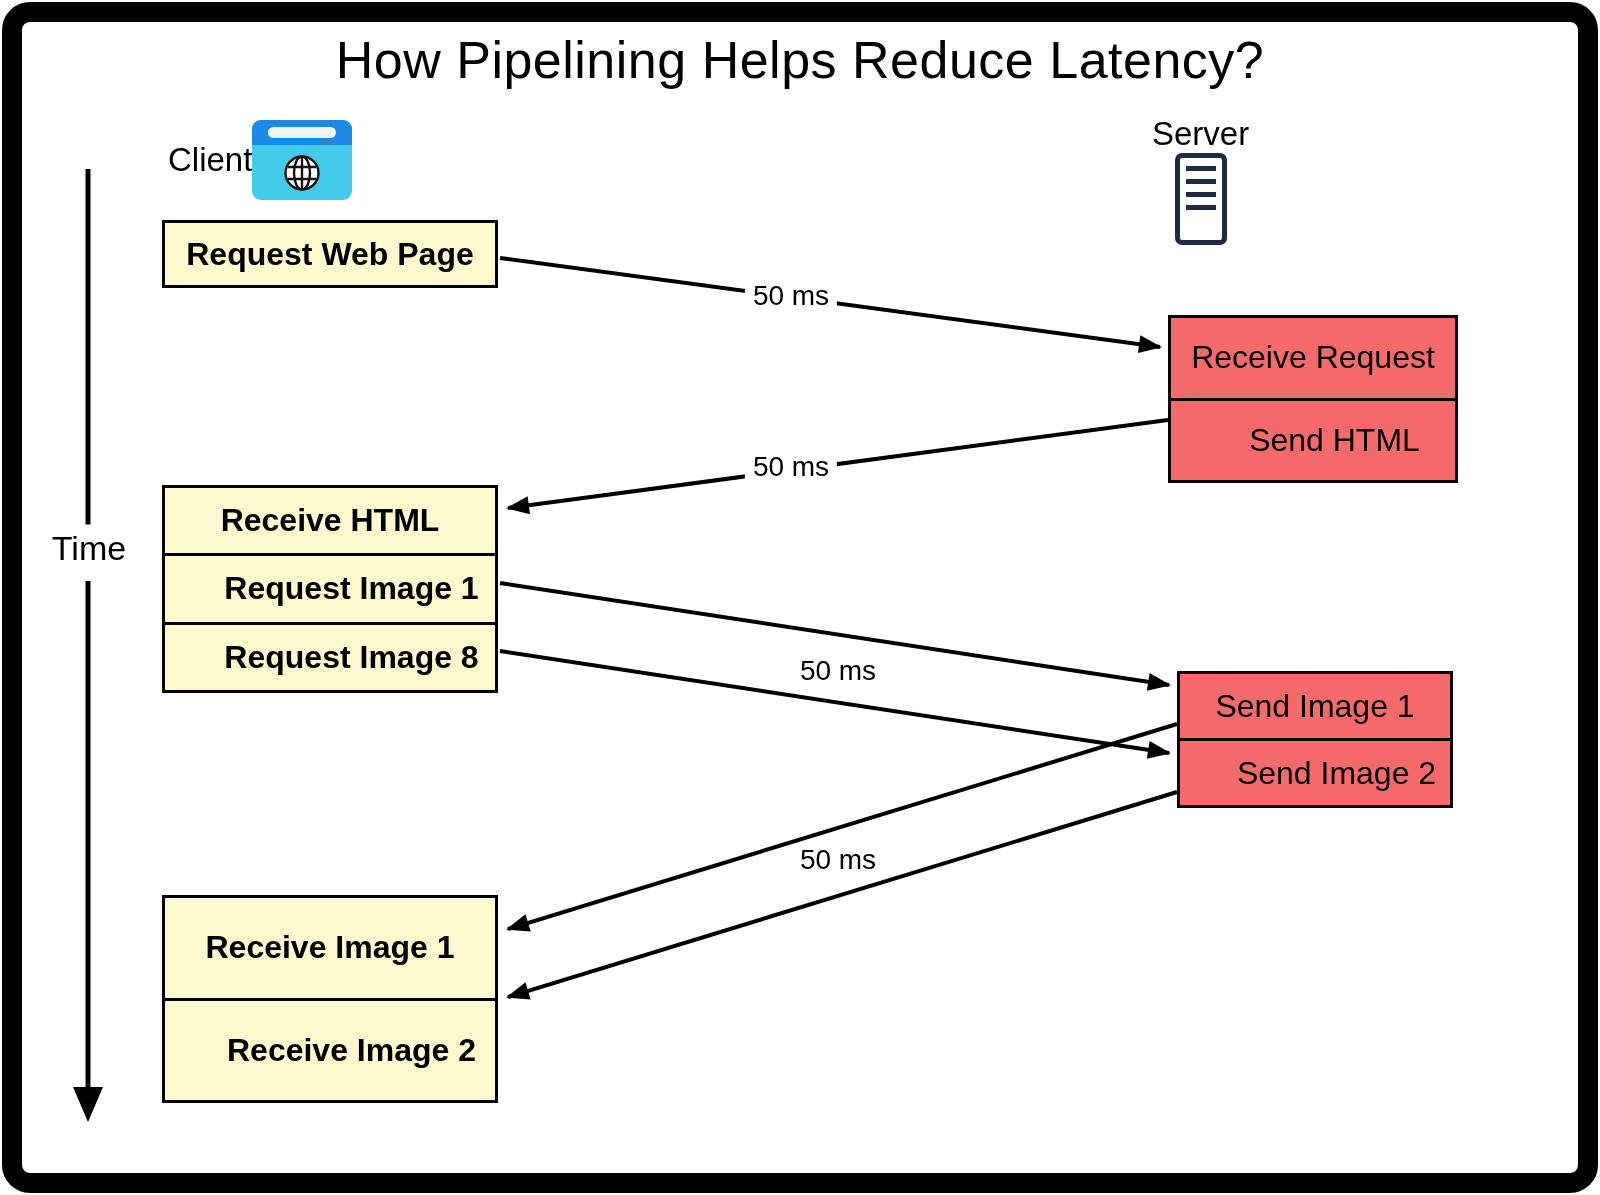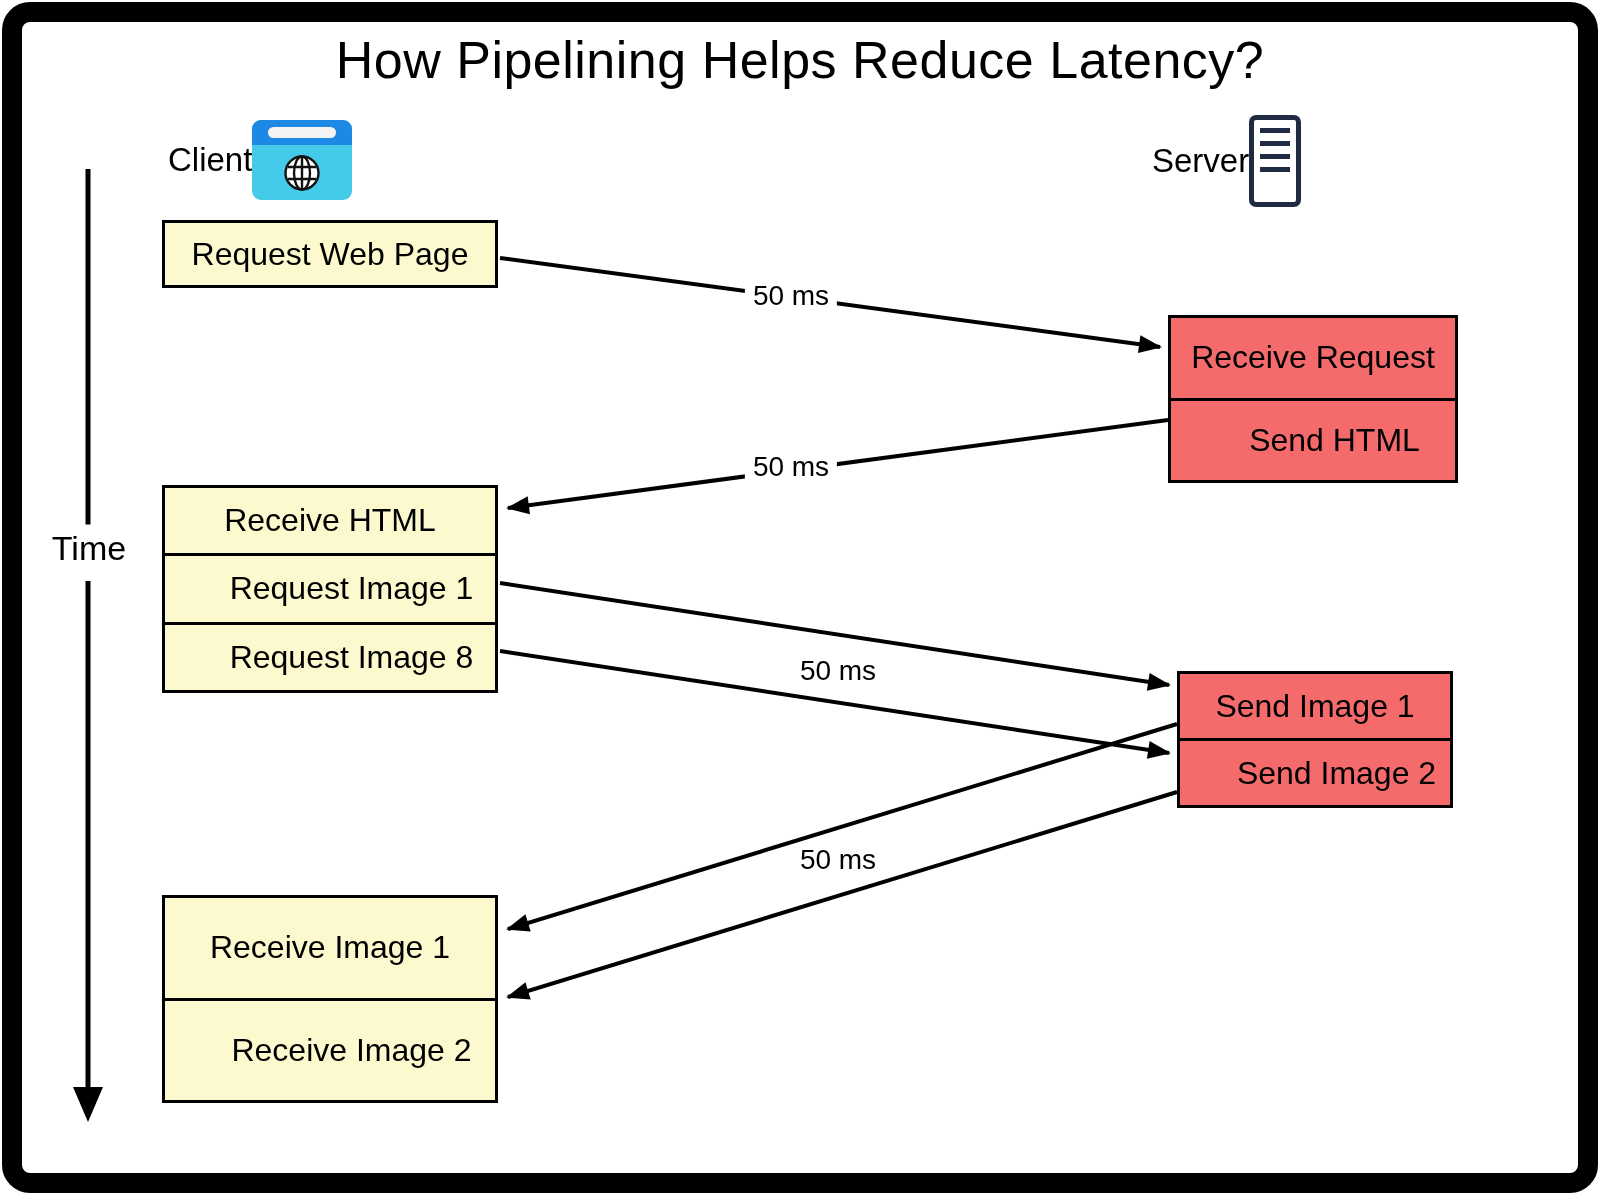--- a/index.html
+++ b/index.html
@@ -25,21 +25,21 @@
   
   .server-icon{width:52px;height:92px;box-sizing:border-box;border:5px solid var(--server-icon-color,#1F2B43);
                border-radius:7px;background:#fff;position:relative;flex:0 0 auto;}
   .server-icon .bar{position:absolute;left:6px;right:6px;height:5px;background:var(--server-icon-color,#1F2B43);}
 
   
   .node{position:absolute;box-sizing:border-box;border:3px solid #000;display:flex;flex-direction:column;}
   .node .row{flex:1 1 0;display:flex;align-items:center;justify-content:center;
              font-size:32px;white-space:nowrap;}
   .node .row + .row{border-top:3px solid #000;padding-left:43px;}
-  .client-node{background:var(--client-box-fill,#FBF9CD);}
+  .client-node{background:var(--client-box-fill,#FBF9CD);font-weight:bold;}
   .server-node{background:var(--server-box-fill,#F56B6B);}
 
   .wires{position:absolute;left:0;top:0;}
 
   .ms-label{position:absolute;transform:translate(-50%,-50%);font-size:28px;
             text-align:center;white-space:nowrap;}
   .ms-label.on-line{background:#fff;padding:0 8px;}
 
   .time-label{position:absolute;left:89px;top:548px;transform:translate(-50%,-50%);
               font-size:34px;background:#fff;padding:4px 2px;}
@@ -90,21 +90,21 @@
             <g stroke="#111" stroke-width="2.4">
               <line x1="22" y1="5.5" x2="22" y2="38.5"></line>
               <line x1="8" y1="16" x2="36" y2="16"></line>
               <line x1="8" y1="28" x2="36" y2="28"></line>
             </g>
           </svg>
         </div>
       </div>
     </div>
 
-    <div class="actor" style="left:1152px;top:115px;">
+    <div class="actor" style="left:1152px;top:115px;flex-direction:column;">
       <span class="actor-label">Server</span>
       <div class="server-icon">
         <span class="bar" style="top:8px;"></span>
         <span class="bar" style="top:21px;"></span>
         <span class="bar" style="top:34px;"></span>
         <span class="bar" style="top:47px;"></span>
       </div>
     </div>
 
     <div class="time-label">Time</div>

